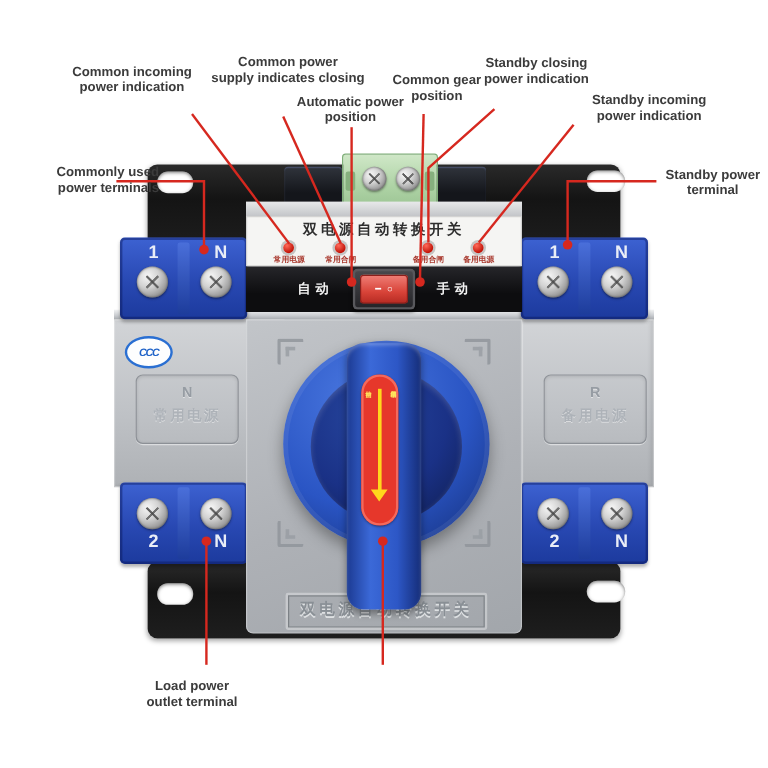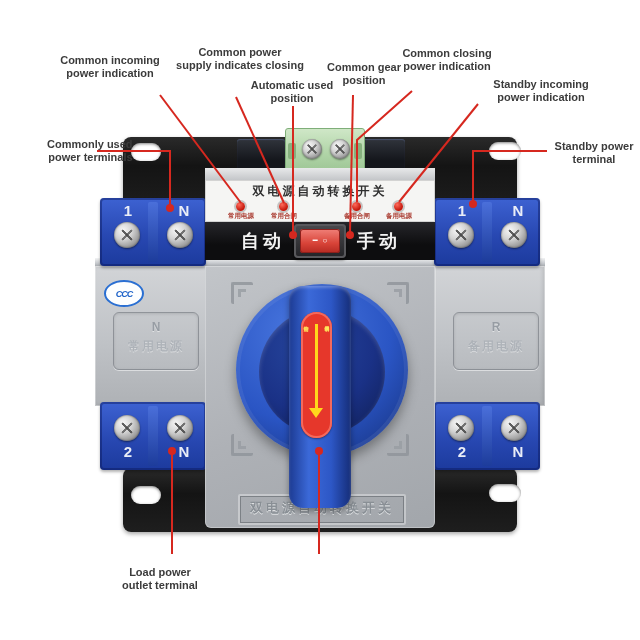--- a/index.html
+++ b/index.html
@@ -71,21 +71,21 @@
       box-shadow:inset 0 0 0 1px rgba(160,160,160,.4);}
   .devtitle{position:absolute;left:0;top:3px;width:100%;text-align:center;font-size:12px;font-weight:bold;
       letter-spacing:3px;color:#2e2e2e;}
   .led{position:absolute;top:22px;width:9px;height:9px;border-radius:50%;
       background:radial-gradient(circle at 35% 30%,#ff6a5a,#c11408 70%);box-shadow:0 0 0 2px rgba(50,50,50,.25);}
   .ledlabel{position:absolute;top:32px;width:44px;text-align:center;font-size:6.5px;color:#a8372c;font-weight:bold;}
 
   .modestrip{position:absolute;left:205px;top:222px;width:230px;height:38px;
       background:linear-gradient(180deg,#26262a,#0d0d0f 60%);}
   .modetext{position:absolute;top:0;width:60px;height:38px;line-height:38px;text-align:center;
-      color:#f2f2f2;font-size:18px;font-weight:bold;letter-spacing:4px;}
+      color:#f2f2f2;font-size:11px;font-weight:bold;letter-spacing:4px;}
   .bezel{position:absolute;left:89px;top:2px;width:52px;height:34px;border-radius:4px;
       background:linear-gradient(180deg,#4a4a4e,#222226);box-shadow:inset 0 0 0 2px #58585c,0 2px 3px rgba(0,0,0,.6);}
   .rocker{position:absolute;left:6px;top:5px;width:40px;height:24px;border-radius:3px;
       background:linear-gradient(180deg,#f08078,#d84338 60%,#b52a22);box-shadow:inset 0 0 0 1px #8c1f1b;
       display:flex;align-items:center;justify-content:center;gap:5px;color:#fff;}
   .rocker .mk{font-size:8px;line-height:8px;font-weight:bold;}
 
   .mainpanel{position:absolute;left:205px;top:266px;width:230px;height:262px;border-radius:0 0 6px 6px;
       background:linear-gradient(160deg,#c2c5c9,#aeb1b6 55%,#a2a6ab);
       box-shadow:inset 0 0 0 1px rgba(255,255,255,.3);}
@@ -277,29 +277,29 @@
 
   <div class="callout c0">
     <span>Common incoming</span><br>
     <span>power indication</span>
   </div>
   <div class="callout c1">
     <span>Common power</span><br>
     <span>supply indicates closing</span>
   </div>
   <div class="callout c2">
-    <span>Automatic used</span><br>
+    <span>Automatic power</span><br>
     <span>position</span>
   </div>
   <div class="callout c3">
     <span>Common gear</span><br>
     <span>position</span>
   </div>
   <div class="callout c4">
-    <span>Common closing</span><br>
+    <span>Standby closing</span><br>
     <span>power indication</span>
   </div>
   <div class="callout c5">
     <span>Standby incoming</span><br>
     <span>power indication</span>
   </div>
   <div class="callout c6">
     <span>Commonly used</span><br>
     <span>power terminals</span>
   </div>

